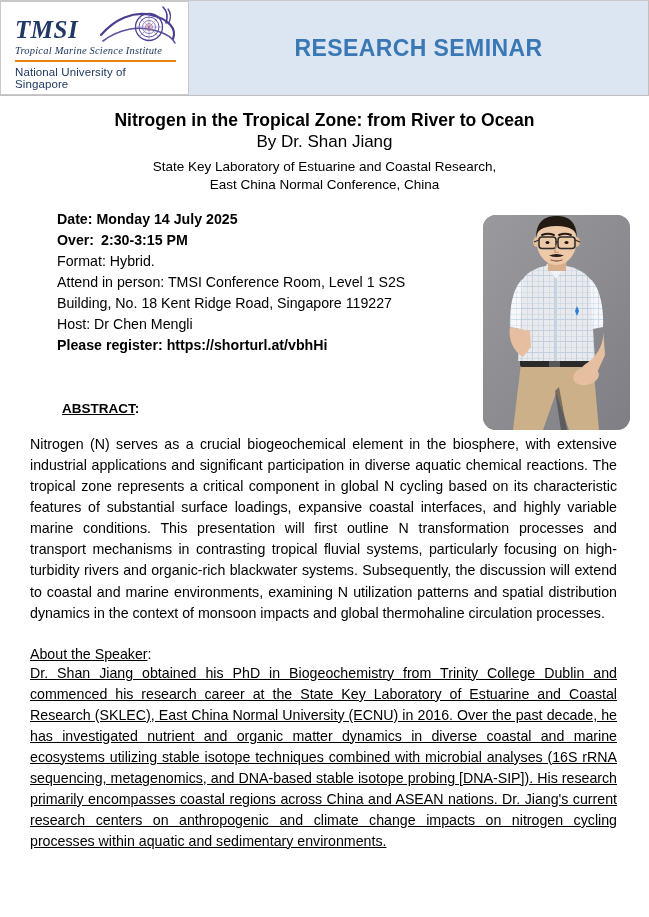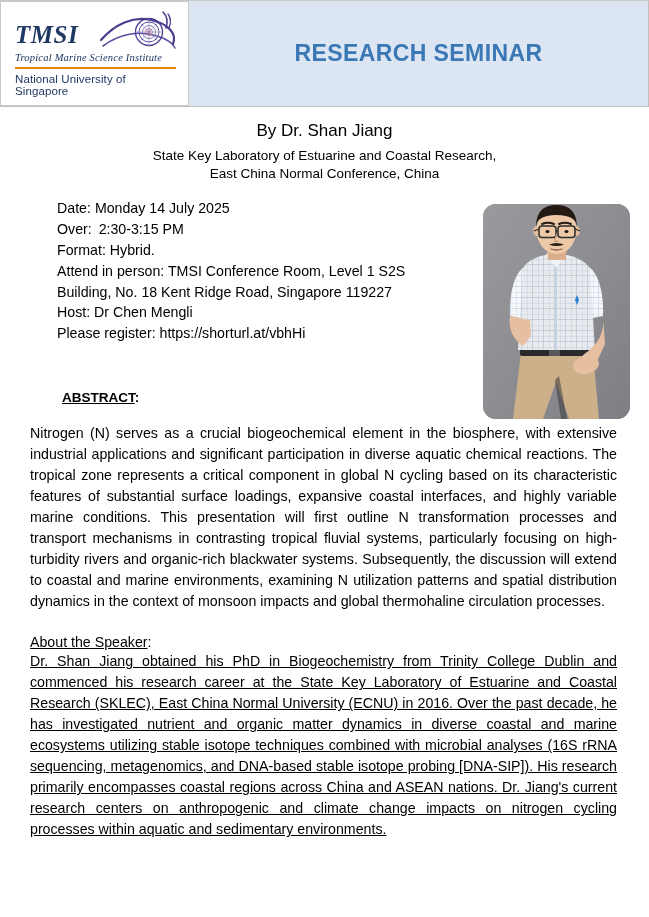--- a/index.html
+++ b/index.html
@@ -12,21 +12,21 @@
     height: 917px;
     overflow: hidden;
     font-family: "Liberation Sans", sans-serif;
     color: #000000;
     position: relative;
   }
 
   
   .header {
     position: relative;
-    height: 107px;
+    height: 96px;
     background: #dce6f2;
     border: 1px solid #bfbfbf;
     border-left: none;
     border-top: 1px solid #c8c8c8;
     box-sizing: border-box;
     display: flex;
     align-items: stretch;
   }
   .logo-box {
     width: 189px;
@@ -127,21 +127,21 @@
     position: relative;
     margin-top: 15px;
     min-height: 175px;
   }
   .details {
     margin-left: 57px;
     width: 400px;
     font-size: 14.2px;
     line-height: 1.47;
   }
-  .details .b { font-weight: normal; }
+  .details .b { font-weight: bold; }
 
   .photo {
     position: absolute;
     right: 19px;
     top: 6px;
     width: 147px;
     height: 215px;
     border-radius: 13px;
     overflow: hidden;
     background: #8e8e92;
@@ -203,20 +203,21 @@
   </div>
 
   <div class="header-title-wrap">
     <div class="header-title">RESEARCH SEMINAR</div>
   </div>
 </div>
 
 <div class="page">
 
   <div class="titles">
+    <div class="seminar-title">Nitrogen in the Tropical Zone: from River to Ocean</div>
     <div class="seminar-byline">By Dr. Shan Jiang</div>
     <div class="affil">State Key Laboratory of Estuarine and Coastal Research,</div>
     <div class="affil" style="margin-top:0">East China Normal Conference, China</div>
   </div>
 
   <div class="details-row">
     <div class="details">
       <div>
         <span class="b">Date:</span>
         <span class="b">Monday 14 July 2025</span>

